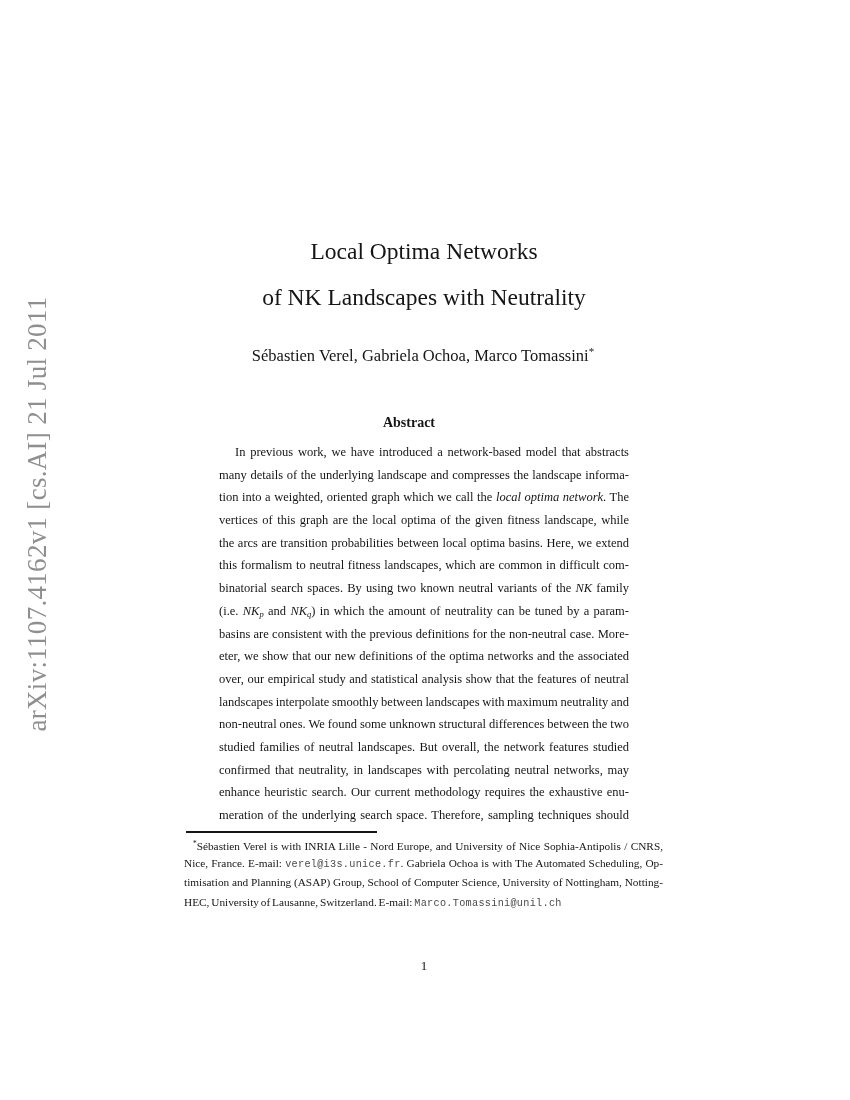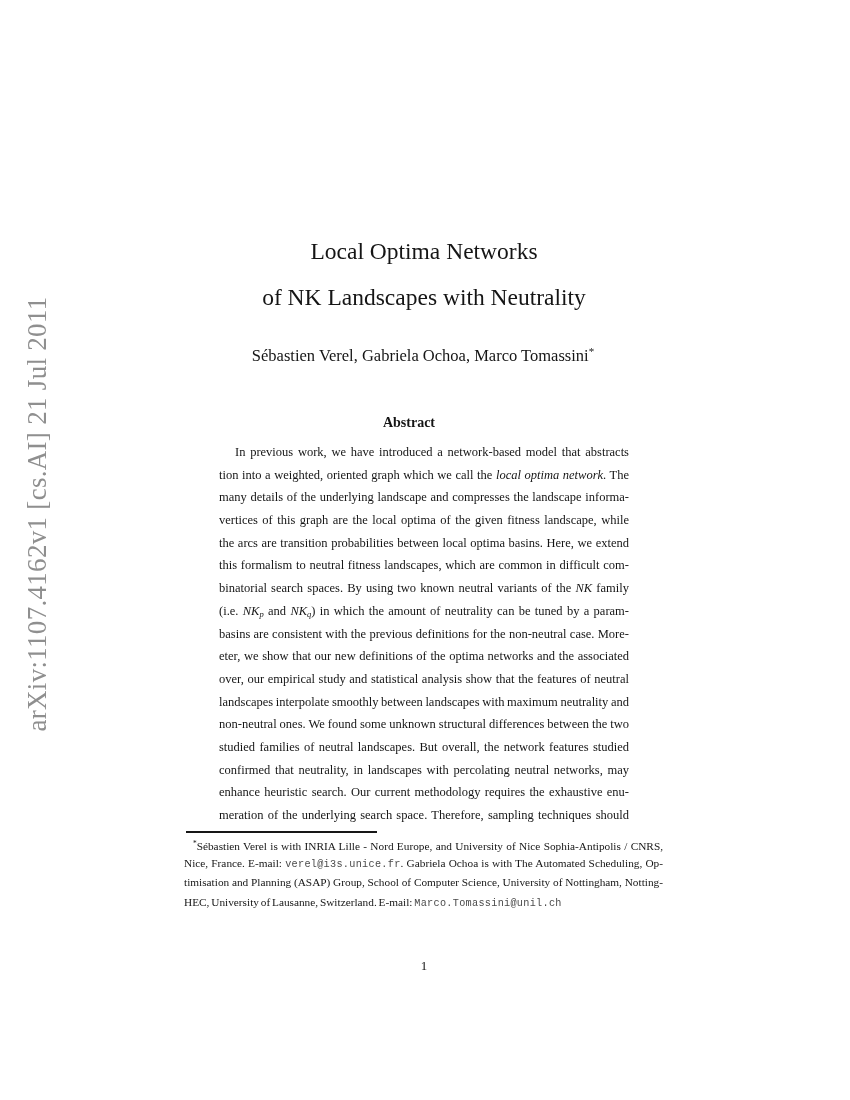--- a/index.html
+++ b/index.html
@@ -89,22 +89,22 @@
     <div>Local Optima Networks</div>
     <div>of NK Landscapes with Neutrality</div>
   </div>
 
   <div class="authors-line"><span>Sébastien Verel, Gabriela Ochoa, Marco Tomassini</span><sup>*</sup></div>
 
   <div class="abstract-heading">Abstract</div>
 
   <div class="abstract-body" id="abstract-lines">
       <div class="tline indent1"><span class="seg-n">In previous work, we have introduced a network-based model that abstracts</span></div>
+      <div class="tline"><span class="seg-n">many details of the underlying landscape and compresses the landscape informa-</span></div>
       <div class="tline"><span class="seg-n">tion into a weighted, oriented graph which we call the </span><span class="seg-i">local optima network</span><span class="seg-n">. The</span></div>
-      <div class="tline"><span class="seg-n">many details of the underlying landscape and compresses the landscape informa-</span></div>
       <div class="tline"><span class="seg-n">vertices of this graph are the local optima of the given fitness landscape, while</span></div>
       <div class="tline"><span class="seg-n">the arcs are transition probabilities between local optima basins. Here, we extend</span></div>
       <div class="tline"><span class="seg-n">this formalism to neutral fitness landscapes, which are common in difficult com-</span></div>
       <div class="tline"><span class="seg-n">binatorial search spaces. By using two known neutral variants of the </span><span class="seg-m">NK</span><span class="seg-n"> family</span></div>
       <div class="tline"><span class="seg-n">(i.e. </span><span class="seg-m">NK</span><span class="seg-sub">p</span><span class="seg-n"> and </span><span class="seg-m">NK</span><span class="seg-sub">q</span><span class="seg-n">) in which the amount of neutrality can be tuned by a param-</span></div>
       <div class="tline"><span class="seg-n">basins are consistent with the previous definitions for the non-neutral case. More-</span></div>
       <div class="tline"><span class="seg-n">eter, we show that our new definitions of the optima networks and the associated</span></div>
       <div class="tline"><span class="seg-n">over, our empirical study and statistical analysis show that the features of neutral</span></div>
       <div class="tline"><span class="seg-n">landscapes interpolate smoothly between landscapes with maximum neutrality and</span></div>
       <div class="tline"><span class="seg-n">non-neutral ones. We found some unknown structural differences between the two</span></div>

